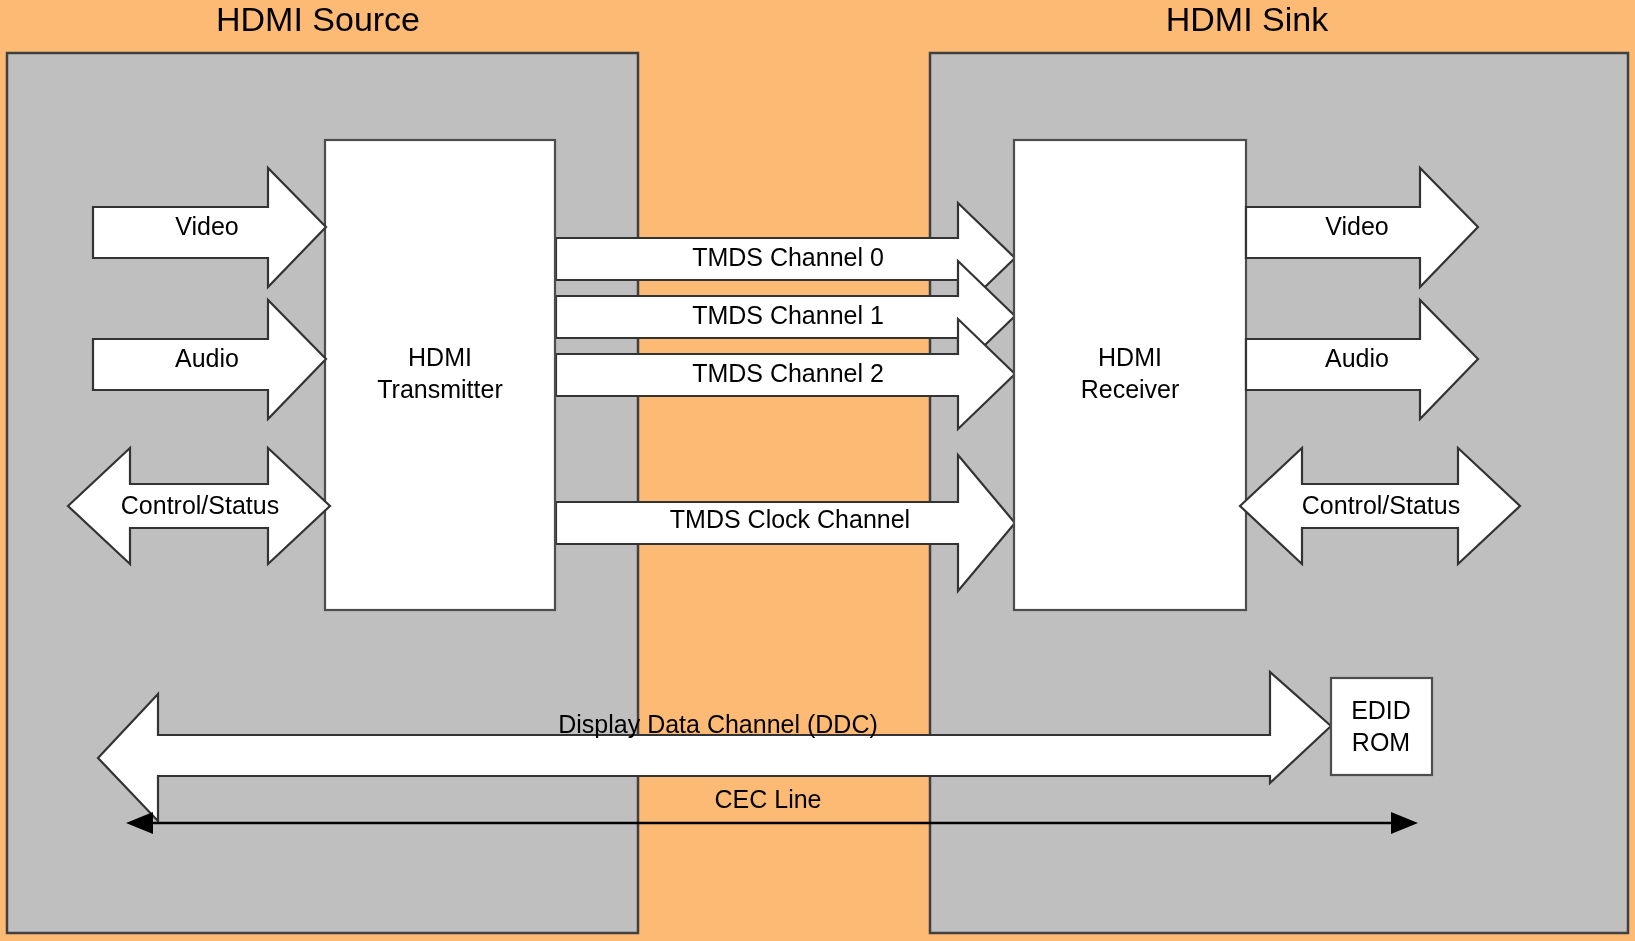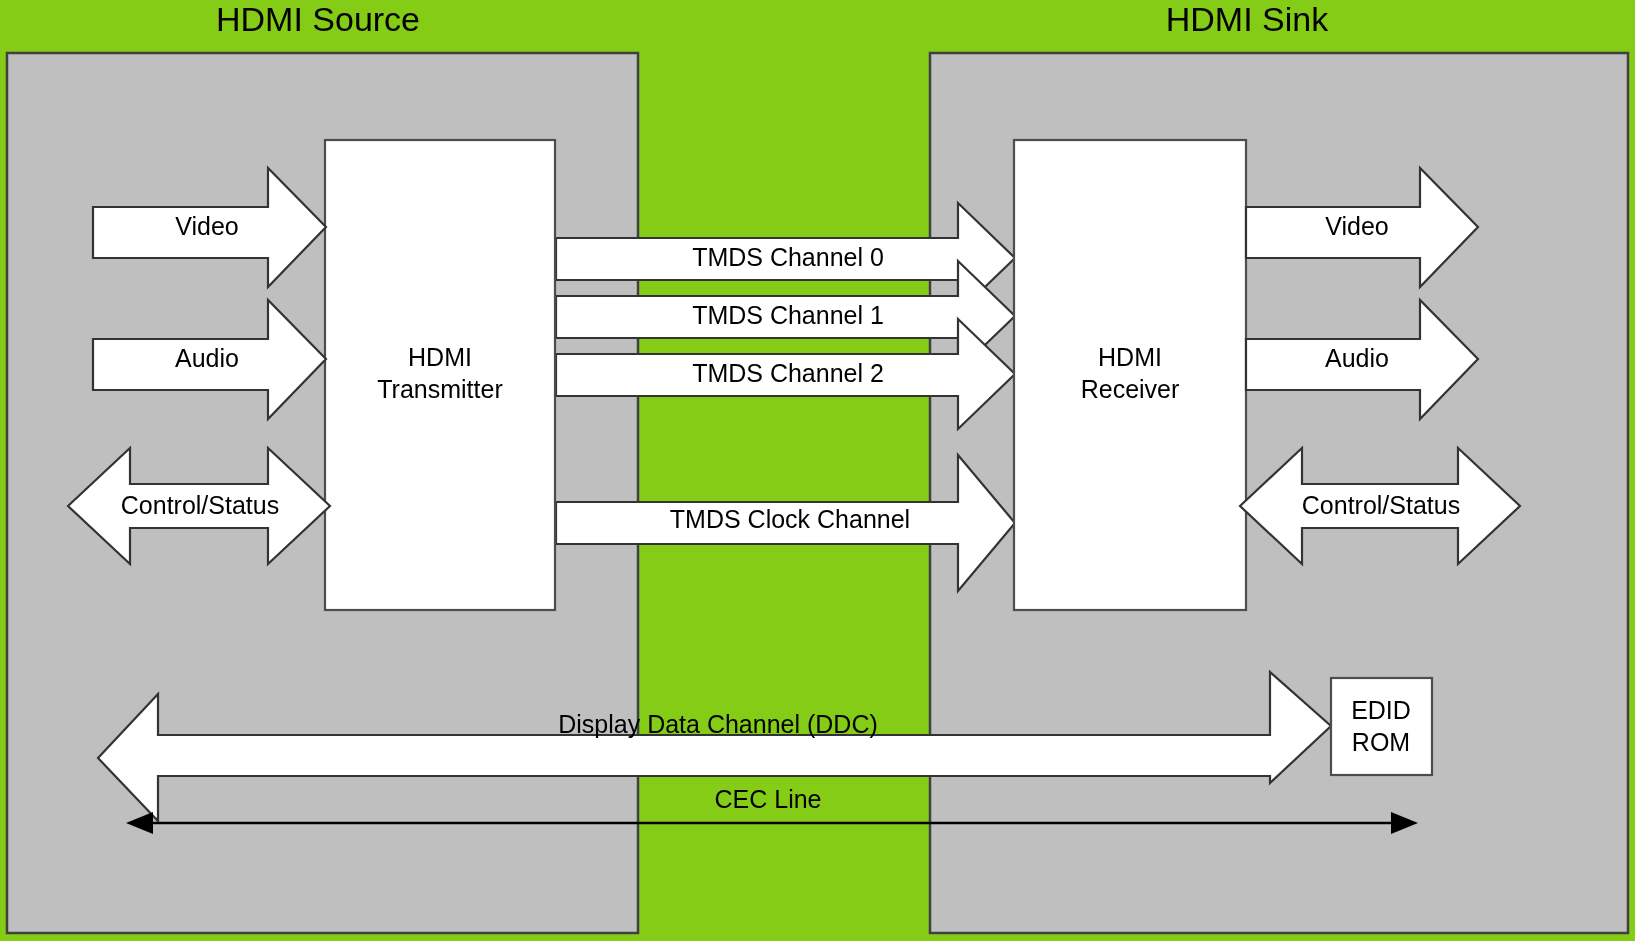--- a/index.html
+++ b/index.html
@@ -4,21 +4,21 @@
 <style>
   html, body {
     margin: 0;
     padding: 0;
     background: #ffffff;
   }
   #stage {
     position: relative;
     width: 1635px;
     height: 941px;
-    background: #84cc16;
+    background: #fdba74;
     font-family: "Liberation Sans", sans-serif;
     overflow: hidden;
   }
   svg.diagram {
     position: absolute;
     left: 0;
     top: 0;
     width: 1635px;
     height: 941px;
   }

